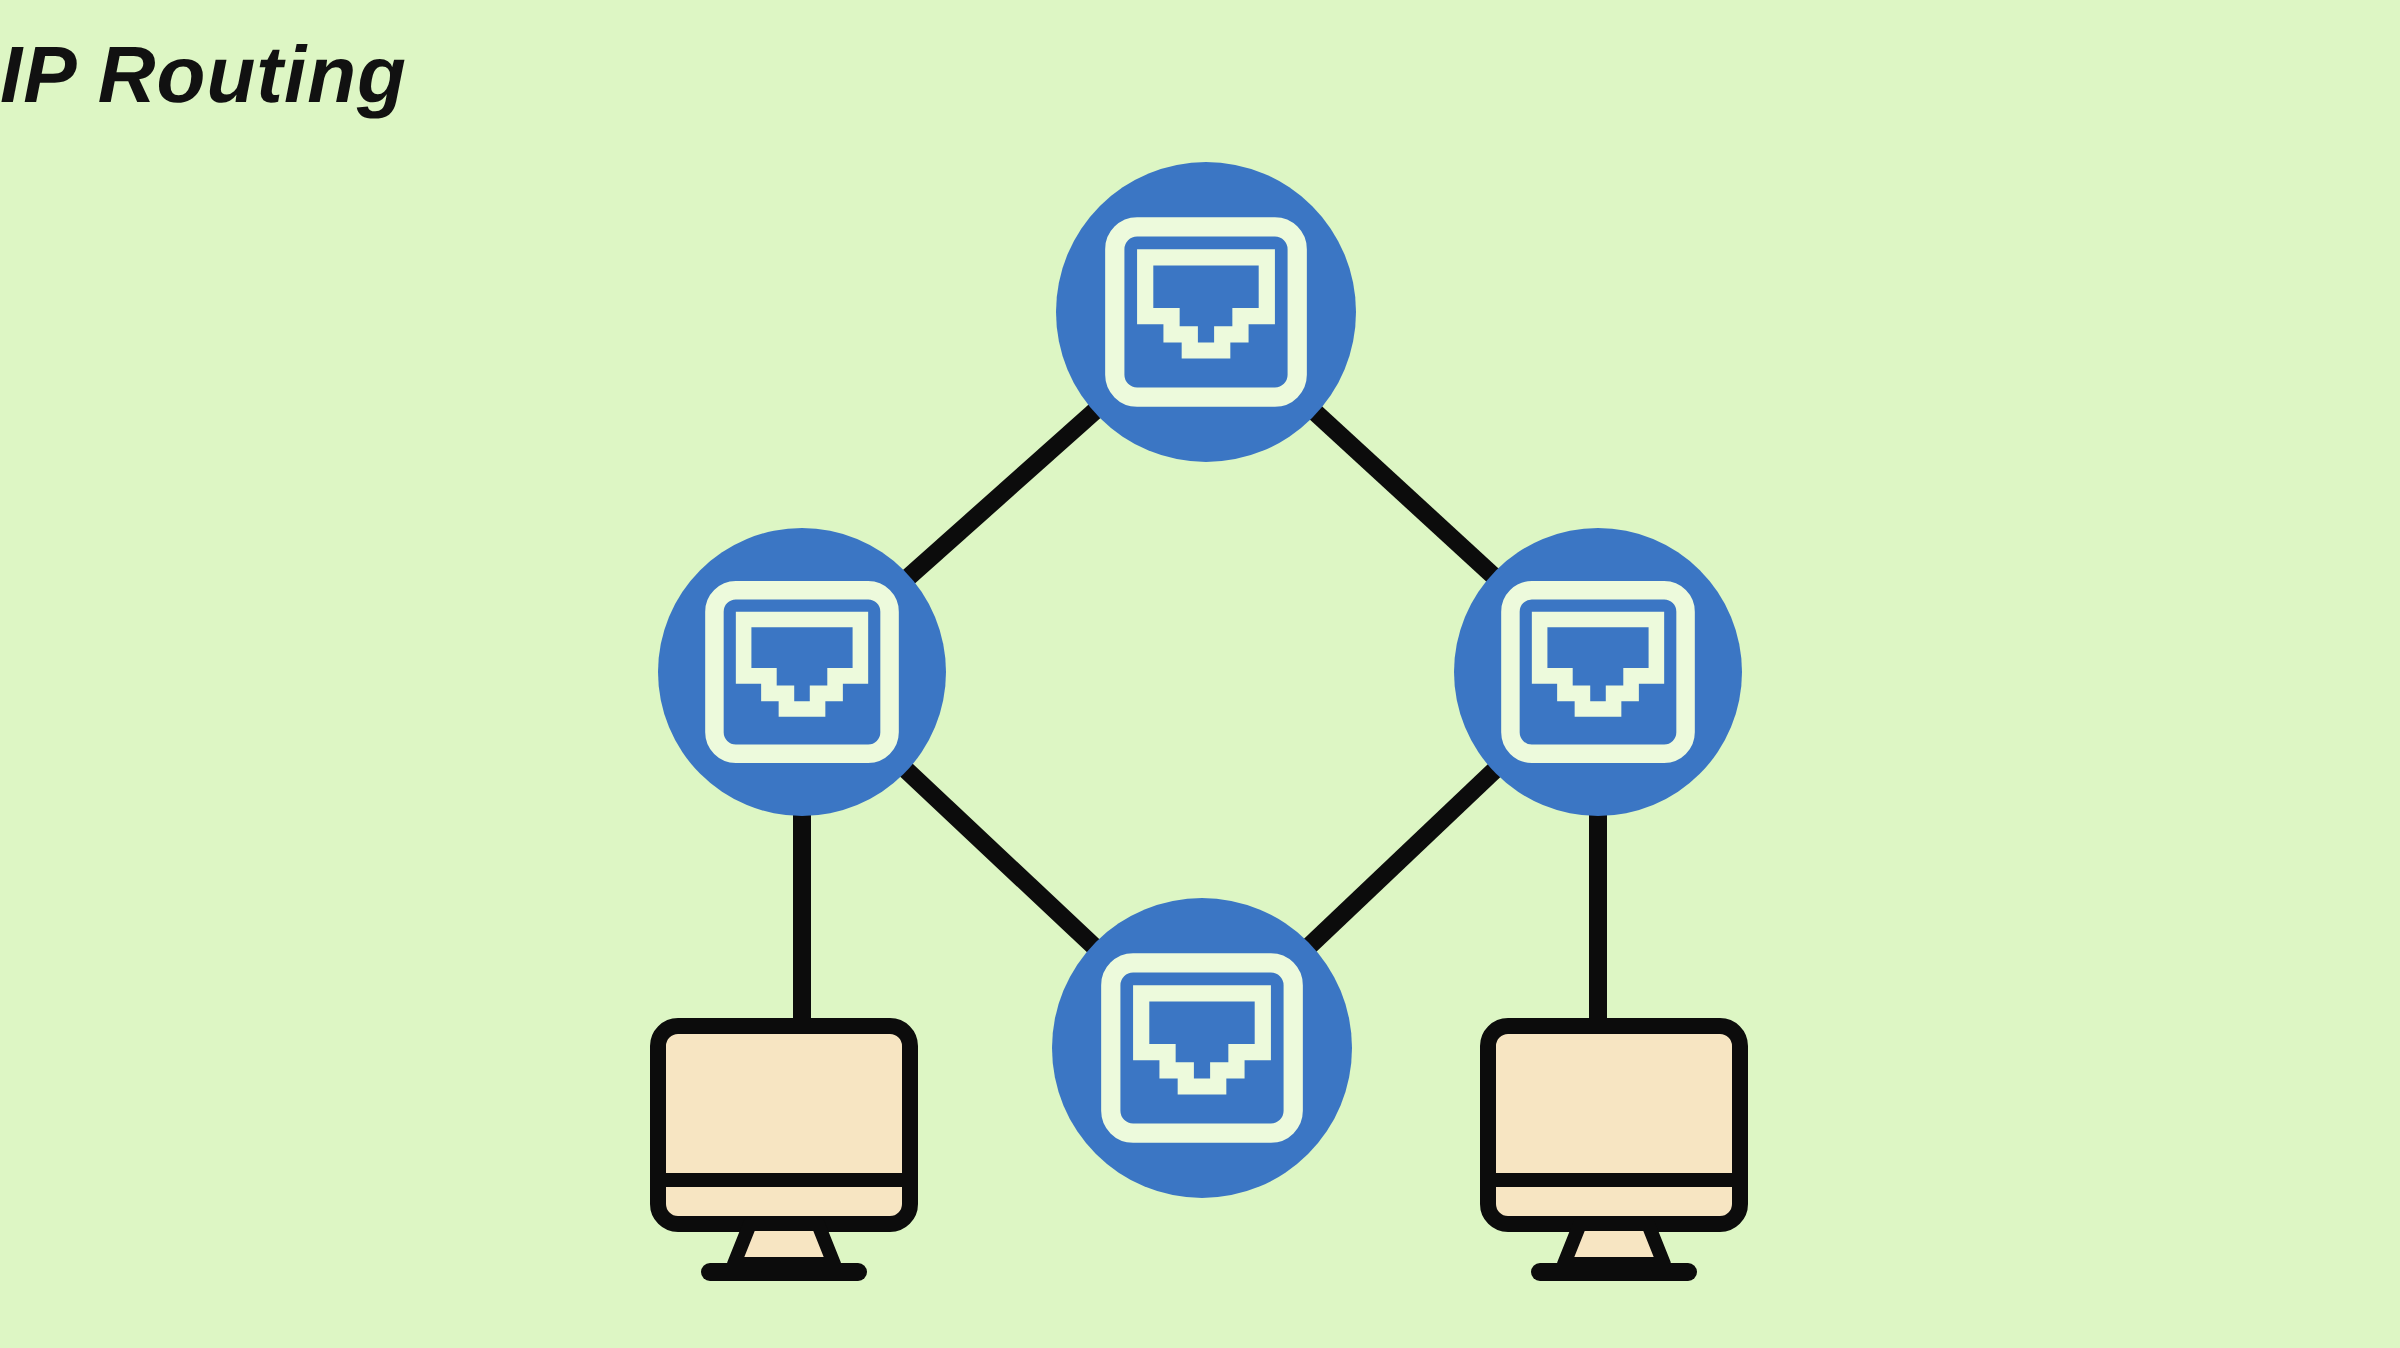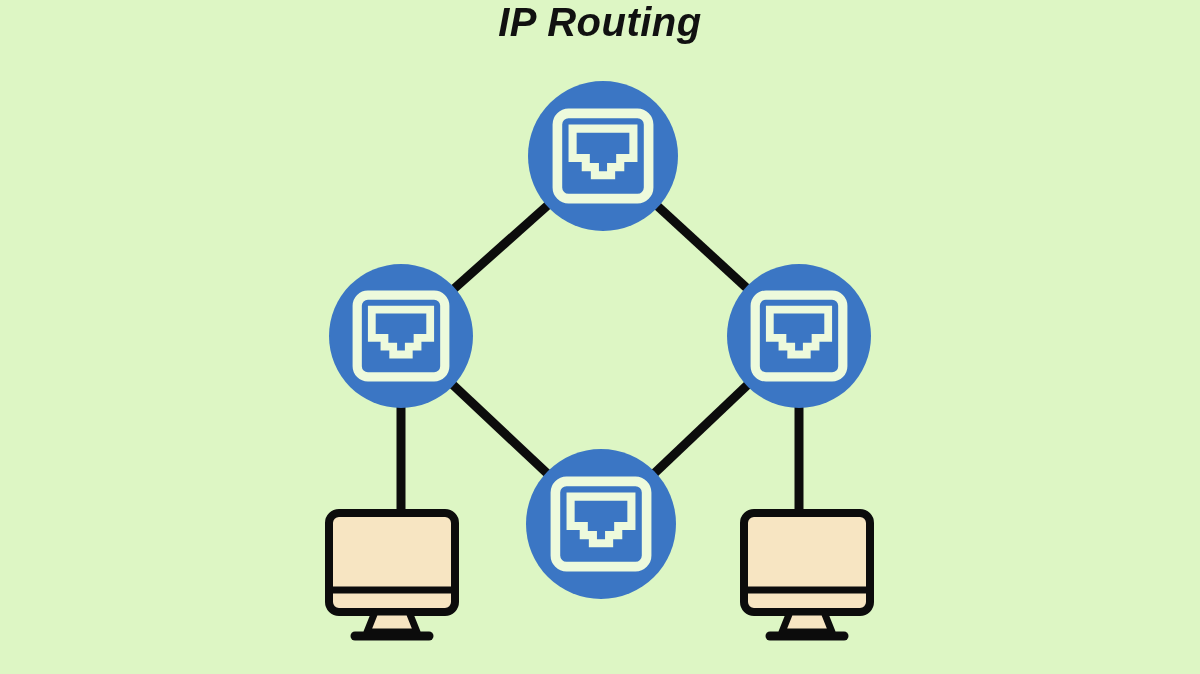--- a/index.html
+++ b/index.html
@@ -3,22 +3,21 @@
 <meta charset="utf-8">
 <style>
   html, body { margin: 0; padding: 0; }
   body {
     width: 1200px; height: 674px; overflow: hidden; position: relative;
     font-family: "Liberation Sans", sans-serif;
   }
   #stage { position: absolute; inset: 0; }
   #diagram { position: absolute; top: 0; left: 0; }
   #title {
-    position: absolute; top: 0; left: 0; width: 100%;
-    text-align: center;
+    position: absolute; top: 16px; left: 0; width: 100%;
     font-size: 40px; font-weight: bold; font-style: italic;
     letter-spacing: 0.5px;
   }
 </style>
 </head>
 <body style="background: rgb(221, 246, 196);">
 
 <div id="stage">
   <svg id="diagram" width="1200" height="674">
       <line x1="603" y1="156" x2="401" y2="336" stroke="#0c0c0c" stroke-width="9"></line>

